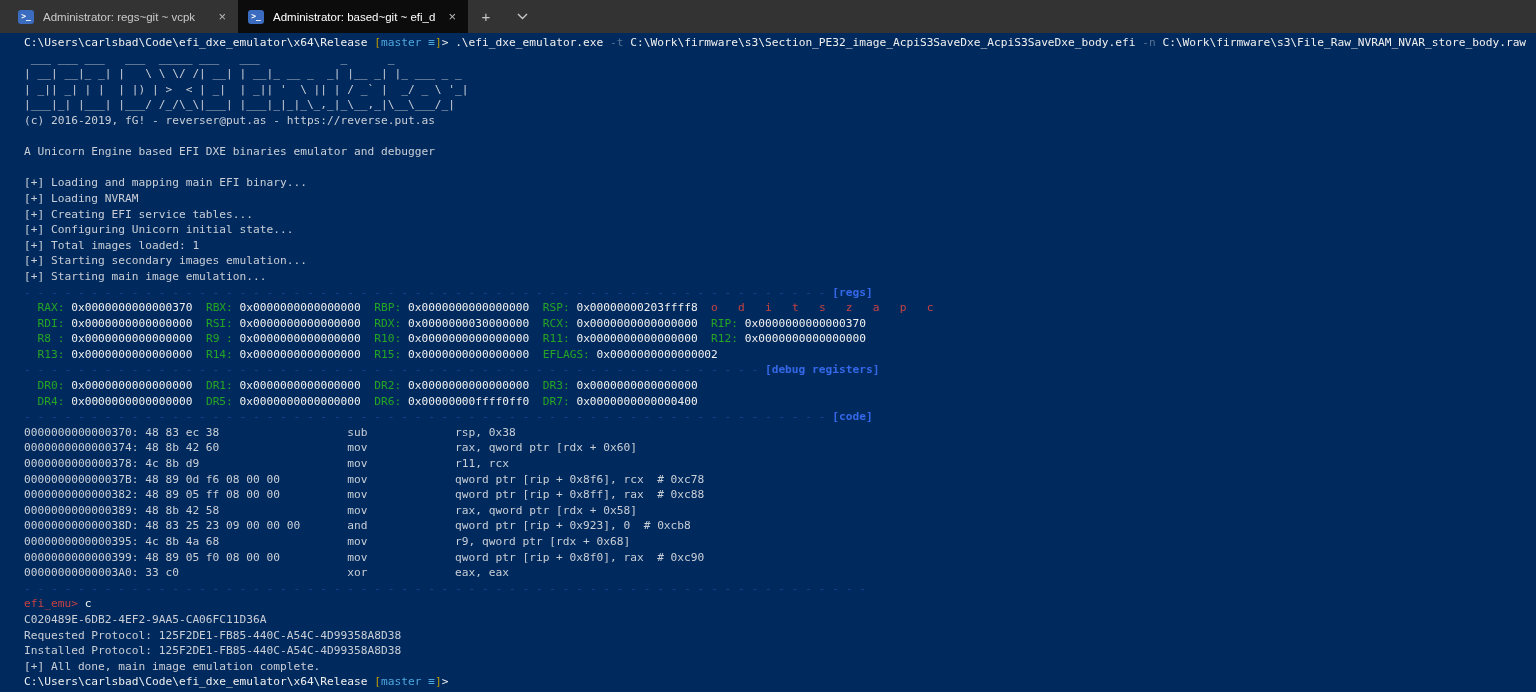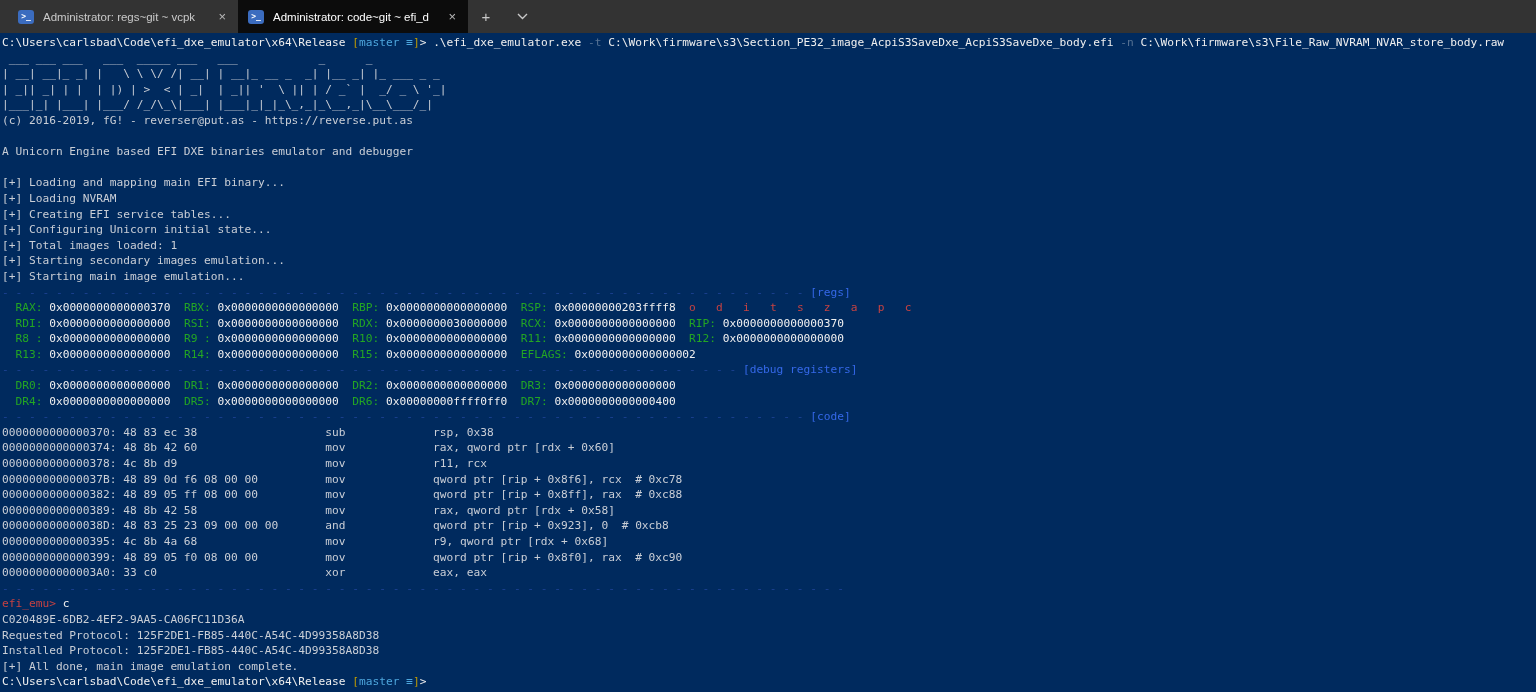--- a/index.html
+++ b/index.html
@@ -27,47 +27,47 @@
   .tab-title { white-space:nowrap; overflow:hidden; flex:1 1 auto; }
   .tab-close { color:#b9b9b9; font-size:13px; padding:0 2px; flex:0 0 auto; }
   .tabbtn {
     width:36px; display:flex; align-items:center; justify-content:center;
     color:#c9c9c9; font-size:15px;
   }
   .tabbtn svg { display:block; }
   
   .terminal {
     padding:2px 0 0 2px; font-size:11.2px; line-height:15.6px;
-    white-space:pre; color:#c9ced6;
+    white-space:pre; color:#c9ced6;margin-left:22px;
   }
   .line { height:15.6px; }
   .w   { color:#f0f0f0; }
   .g   { color:#c9ced6; }
   .grn { color:#23a623; }
   .red { color:#c54242; }
   .yel { color:#c19c00; }
   .cyn { color:#4da6dd; }
   .dim { color:#577394; }
   .sepd{ color:#1d4294; }
-  .sepl{ color:#3468e8; }
+  .sepl{ color:#3468e8;font-weight:bold; }
 </style>
 </head>
 <body>
 
 <div class="window">
 
   <div class="tabbar">
     <div class="tab">
       <span class="ps-icon">&gt;_</span>
       <span class="tab-title">Administrator: regs~git ~ vcpk</span>
       <span class="tab-close">×</span>
     </div>
     <div class="tab active">
       <span class="ps-icon">&gt;_</span>
-      <span class="tab-title">Administrator: code~git ~ efi_d</span>
+      <span class="tab-title">Administrator: based~git ~ efi_d</span>
       <span class="tab-close">×</span>
     </div>
     <div class="tabbtn">+</div>
     <div class="tabbtn">
       <svg width="11" height="7" viewBox="0 0 11 7">
           <path d="M1 1 L5.5 5.5 L10 1" fill="none" stroke="#c9c9c9" stroke-width="1.4"></path>
         </svg>
     </div>
   </div>
 

